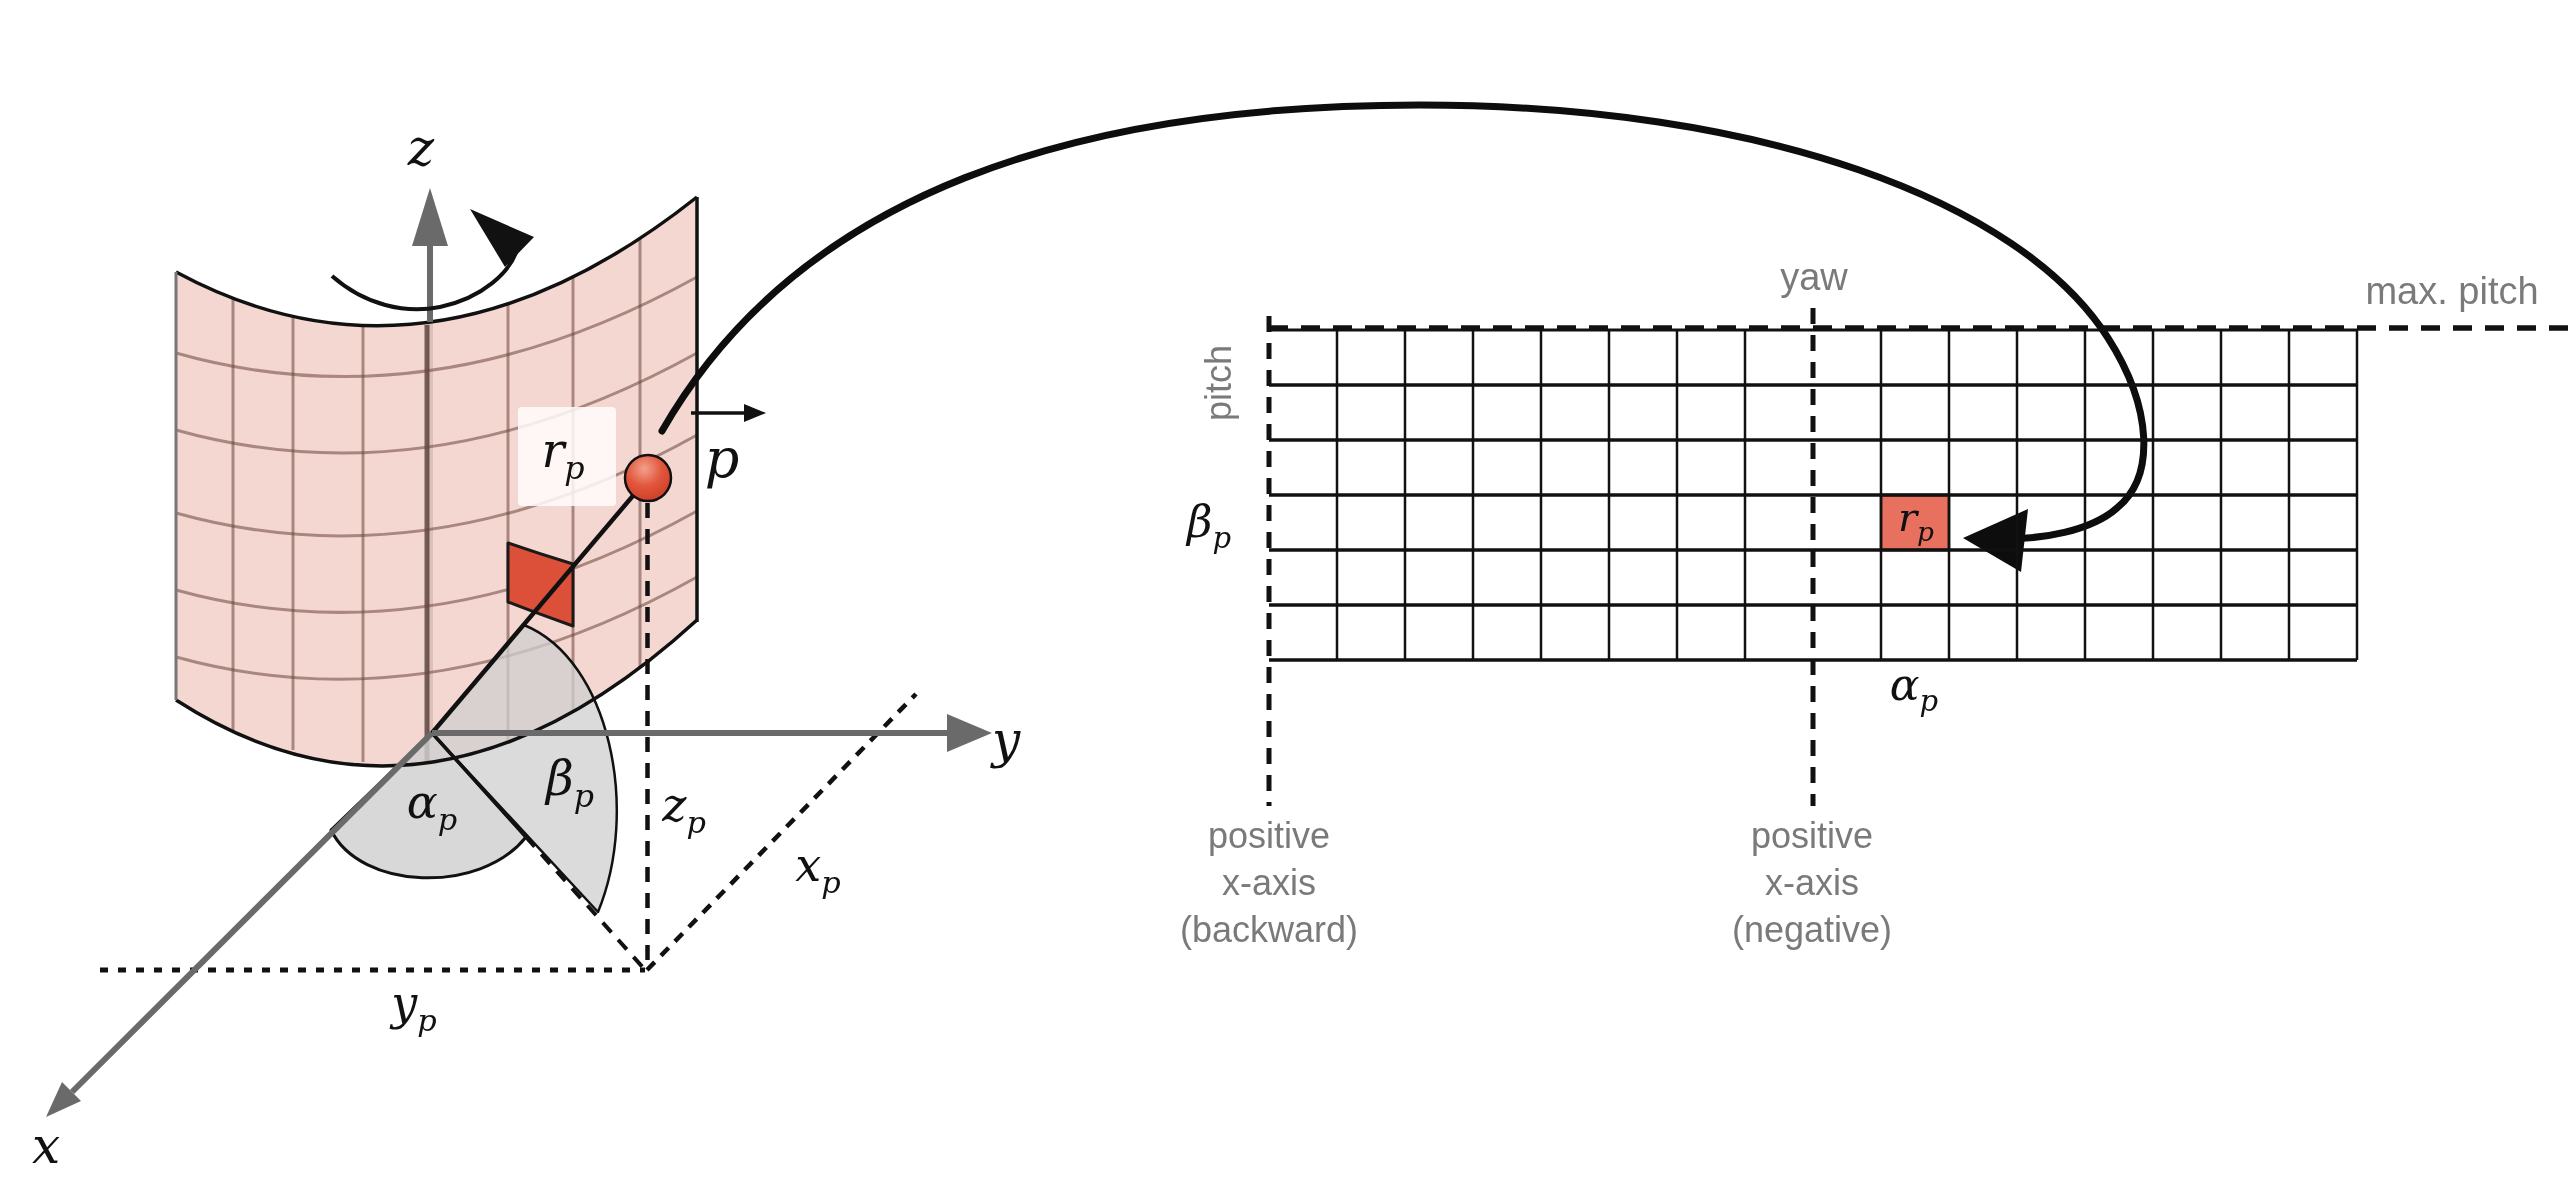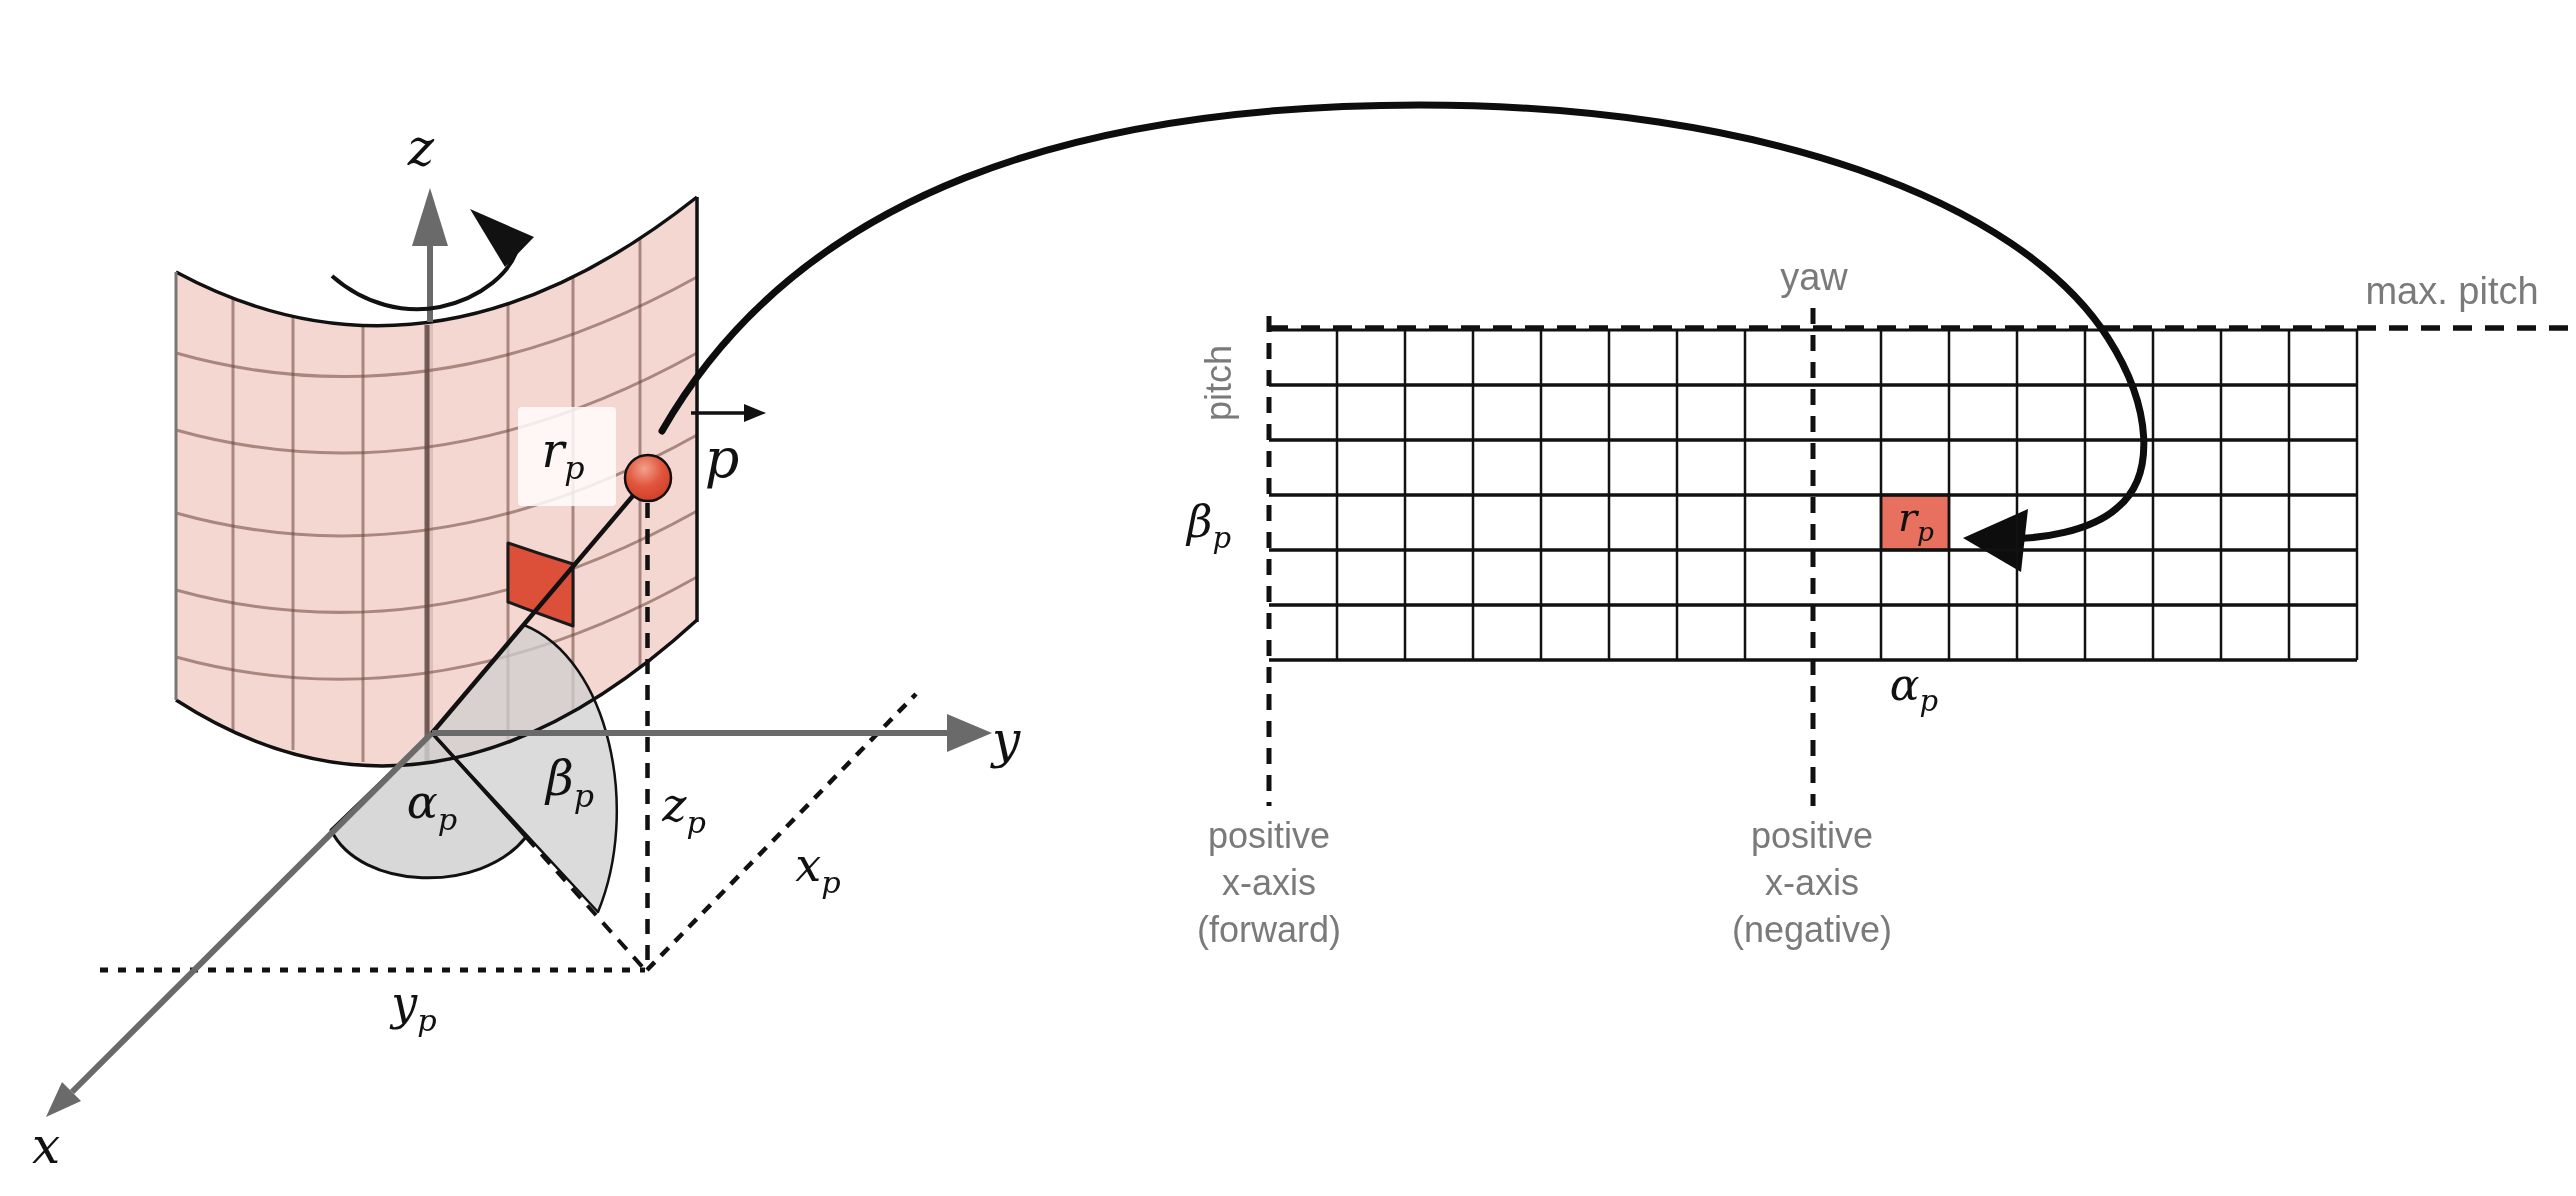--- a/index.html
+++ b/index.html
@@ -136,19 +136,19 @@
 <div class="lbl gray f38" style="left:1814px;top:277px;"><span>yaw</span></div>
 <div class="lbl gray f38" style="left:2452px;top:291px;"><span>max. pitch</span></div>
 <div class="lbl gray f36 rot" style="left:1219px;top:383px;"><span>pitch</span></div>
 
 <div class="lbl math f44" style="left:1209px;top:527px;"><span>β</span><span class="sub">p</span></div>
 <div class="lbl math f44" style="left:1914px;top:690px;"><span>α</span><span class="sub">p</span></div>
 <div class="lbl math f40" style="left:1916px;top:521px;"><span>r</span><span class="sub">p</span></div>
 
 <div class="lbl gray f36" style="left:1269px;top:836px;">positive</div>
 <div class="lbl gray f36" style="left:1269px;top:883px;">x-axis</div>
-<div class="lbl gray f36" style="left:1269px;top:930px;">(forward)</div>
+<div class="lbl gray f36" style="left:1269px;top:930px;">(backward)</div>
 
 <div class="lbl gray f36" style="left:1812px;top:836px;">positive</div>
 <div class="lbl gray f36" style="left:1812px;top:883px;">x-axis</div>
 <div class="lbl gray f36" style="left:1812px;top:930px;">(negative)</div>
 
 </div>
 
 </body></html>

